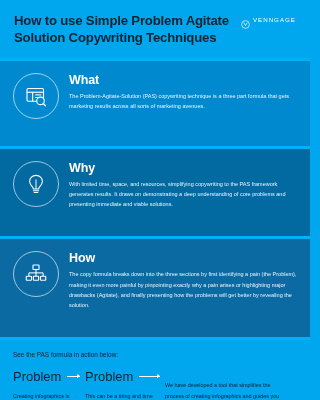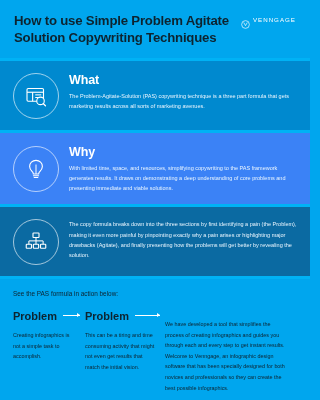--- a/index.html
+++ b/index.html
@@ -60,25 +60,25 @@
   .divider {
     height: 3px;
     background: #00b2f5;
     flex: none;
   }
 
   
   .section {
     display: flex;
     align-items: flex-start;
-    padding: 11px 12px 11px 13px;
+    padding: 11px 12px 27px 13px;
     gap: 10px;
   }
   .section.what { background: #0089cf; }
-  .section.why  { background: #3b82f6; align-items: center; }
+  .section.why  { background: #0369a1; }
   .section.how  { background: #0b6aa2; }
 
   .icon-circle {
     width: 44px;
     height: 44px;
     border-radius: 50%;
     border: 1px solid rgba(255,255,255,0.62);
     display: flex;
     align-items: center;
     justify-content: center;
@@ -120,22 +120,22 @@
   .col-problem  { width: 72px; flex: none; }
   .col-agitate  { width: 80px; flex: none; }
   .col-solution { flex: 1; }
 
   .col-head-row {
     display: flex;
     align-items: center;
     height: 11px;
   }
   .col-heading {
-    font-size: 11px;
-    font-weight: bold;
+    font-size: 13px;
+    font-weight: normal;
     color: #0d2430;
     white-space: nowrap;
     text-align: right;
   }
   .connector {
     flex: 1;
     height: 1px;
     background: #ffffff;
     margin: 0 5px 0 6px;
     position: relative;
@@ -224,20 +224,21 @@
         <line x1="6.5" y1="14.5" x2="25.5" y2="14.5" stroke="#ffffff" stroke-width="1.4"></line>
         <line x1="6.5" y1="14.5" x2="6.5" y2="19" stroke="#ffffff" stroke-width="1.4"></line>
         <line x1="16" y1="14.5" x2="16" y2="19" stroke="#ffffff" stroke-width="1.4"></line>
         <line x1="25.5" y1="14.5" x2="25.5" y2="19" stroke="#ffffff" stroke-width="1.4"></line>
         <rect x="3" y="19" width="7" height="5.4" rx="0.8" fill="none" stroke="#ffffff" stroke-width="1.5"></rect>
         <rect x="12.5" y="19" width="7" height="5.4" rx="0.8" fill="none" stroke="#ffffff" stroke-width="1.5"></rect>
         <rect x="22" y="19" width="7" height="5.4" rx="0.8" fill="none" stroke="#ffffff" stroke-width="1.5"></rect>
       </svg>
     </div>
     <div class="section-body">
+      <h2 class="section-heading">How</h2>
       <p class="section-text">The copy formula breaks down into the three sections by first identifying a pain (the Problem), making it even more painful by pinpointing exactly why a pain arises or highlighting major drawbacks (Agitate), and finally presenting how the problems will get better by revealing the solution.</p>
     </div>
   </div>
 
   <div class="divider"></div>
 
   <div class="formula">
     <p class="formula-intro">See the PAS formula in action below:</p>
     <div class="columns">
 

